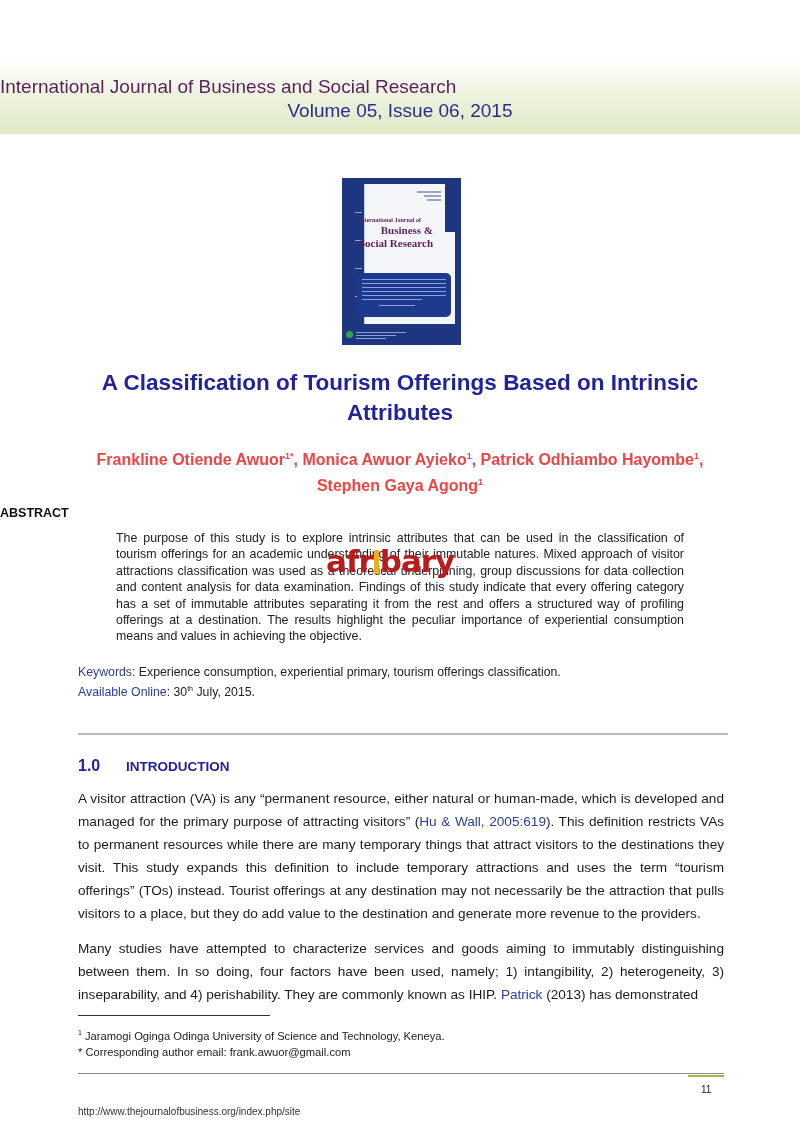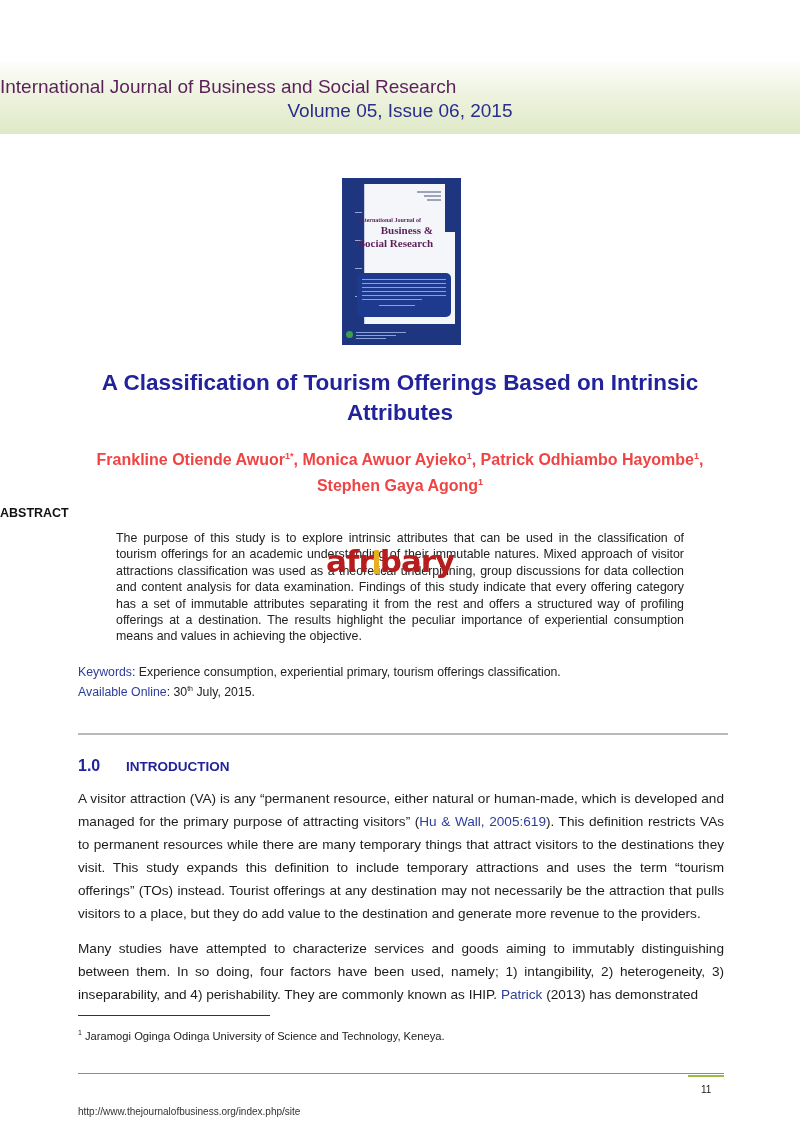--- a/index.html
+++ b/index.html
@@ -169,18 +169,19 @@
 <div class="meta-rule"></div>
 
 <div class="section-heading"><span class="num">1.0</span><span>INTRODUCTION</span></div>
 
 <div class="intro p1"><span>A visitor attraction (VA) is any “permanent resource, either natural or human-made, which is developed and managed for the primary purpose of attracting visitors” (</span><span class="cite">Hu &amp; Wall, 2005:619</span><span>). This definition restricts VAs to permanent resources while there are many temporary things that attract visitors to the destinations they visit. This study expands this definition to include temporary attractions and uses the term “tourism offerings” (TOs) instead. Tourist offerings at any destination may not necessarily be the attraction that pulls visitors to a place, but they do add value to the destination and generate more revenue to the providers.</span></div>
 <div class="intro p2"><span>Many studies have attempted to characterize services and goods aiming to immutably distinguishing between them. In so doing, four factors have been used, namely; 1) intangibility, 2) heterogeneity, 3) inseparability, and 4) perishability. They are commonly known as IHIP. </span><span class="cite">Patrick</span><span> (2013) has demonstrated</span></div>
 
 <div class="fn-rule"></div>
 <div class="footnotes">
   <div><sup>1</sup><span> Jaramogi Oginga Odinga University of Science and Technology, Keneya.</span></div>
+  <div><span>*</span><span>  Corresponding author email: frank.awuor@gmail.com</span></div>
 </div>
 
 <div class="footer-rule"></div>
 <div class="footer-accent"></div>
 <div class="footer-url">http://www.thejournalofbusiness.org/index.php/site</div>
 <div class="page-num">11</div>
 
 </body></html>

